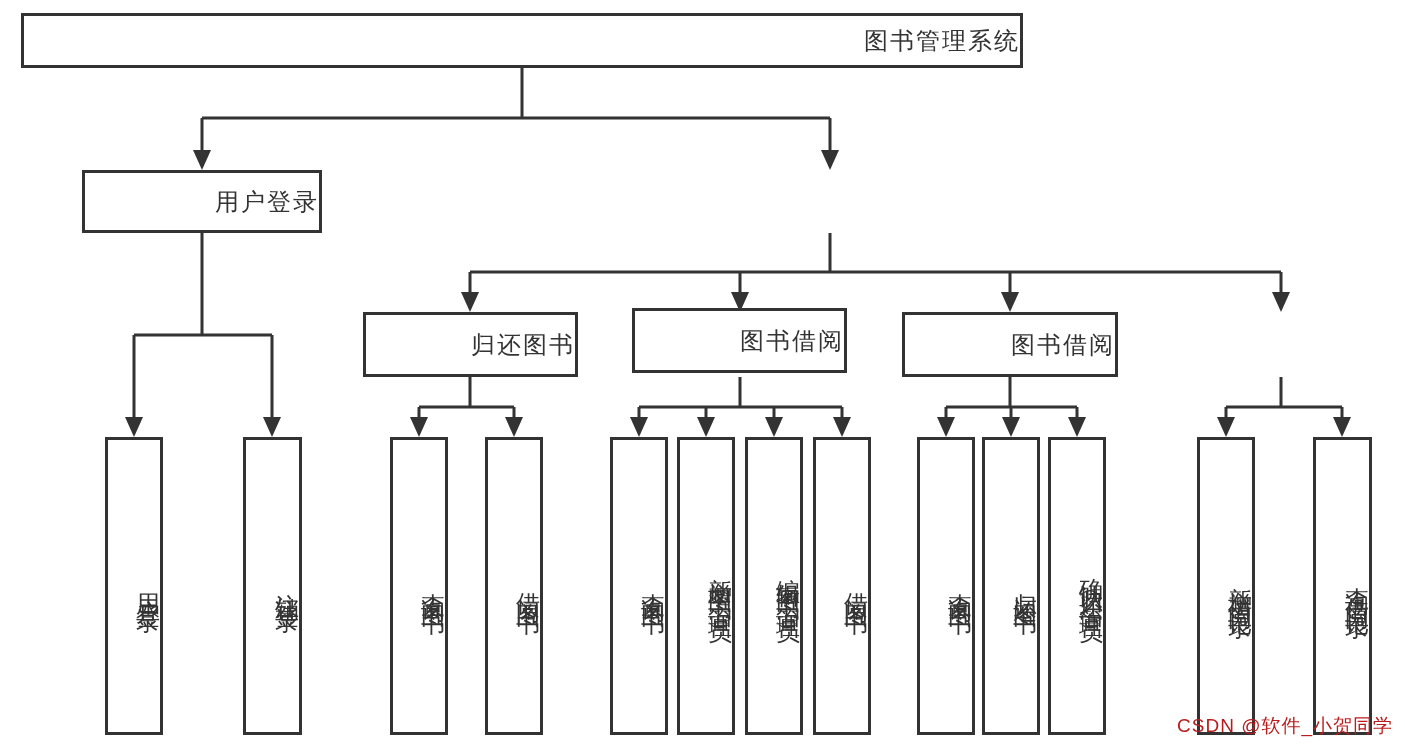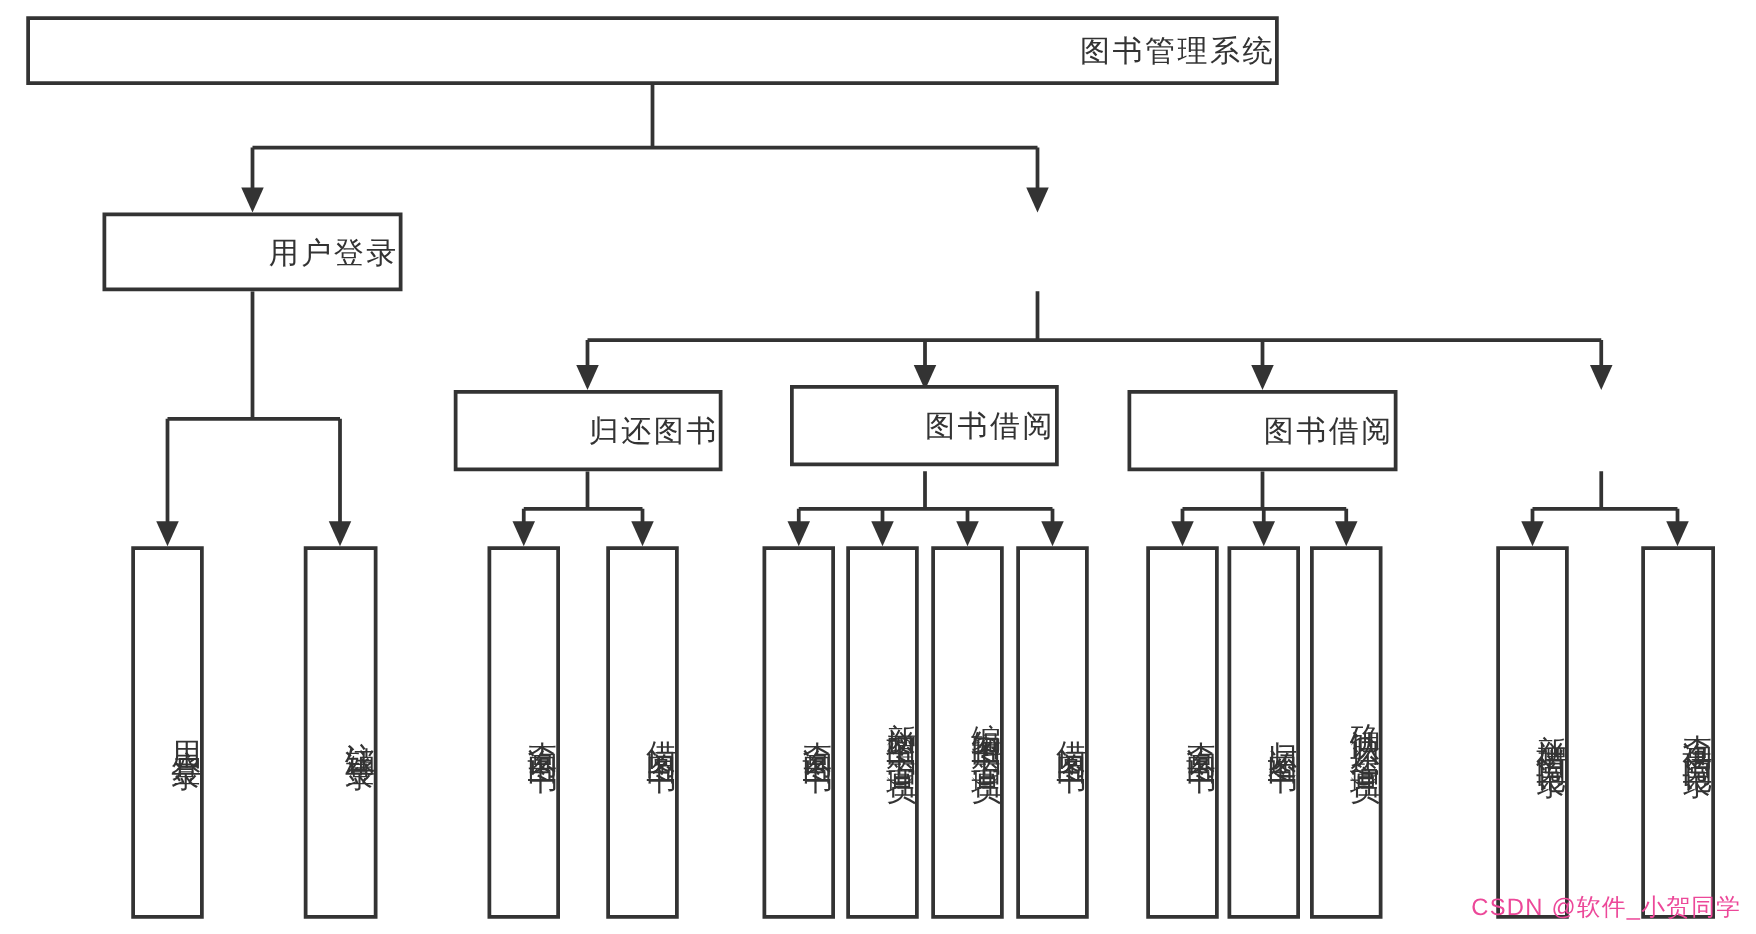--- a/index.html
+++ b/index.html
@@ -41,21 +41,21 @@
     letter-spacing: 6px;
     line-height: 1;
     color: #333333;
   }
   .watermark {
     position: absolute;
     right: 12px;
     bottom: 8px;
     font-size: 19px;
     letter-spacing: 1px;
-    color: #ec4899;
+    color: #b91c1c;
     z-index: 5;
     white-space: nowrap;
   }
 </style>
 </head>
 <body>
 
 <div class="stage">
 
   <svg class="connectors" width="1405" height="747" viewBox="0 0 1405 747">

